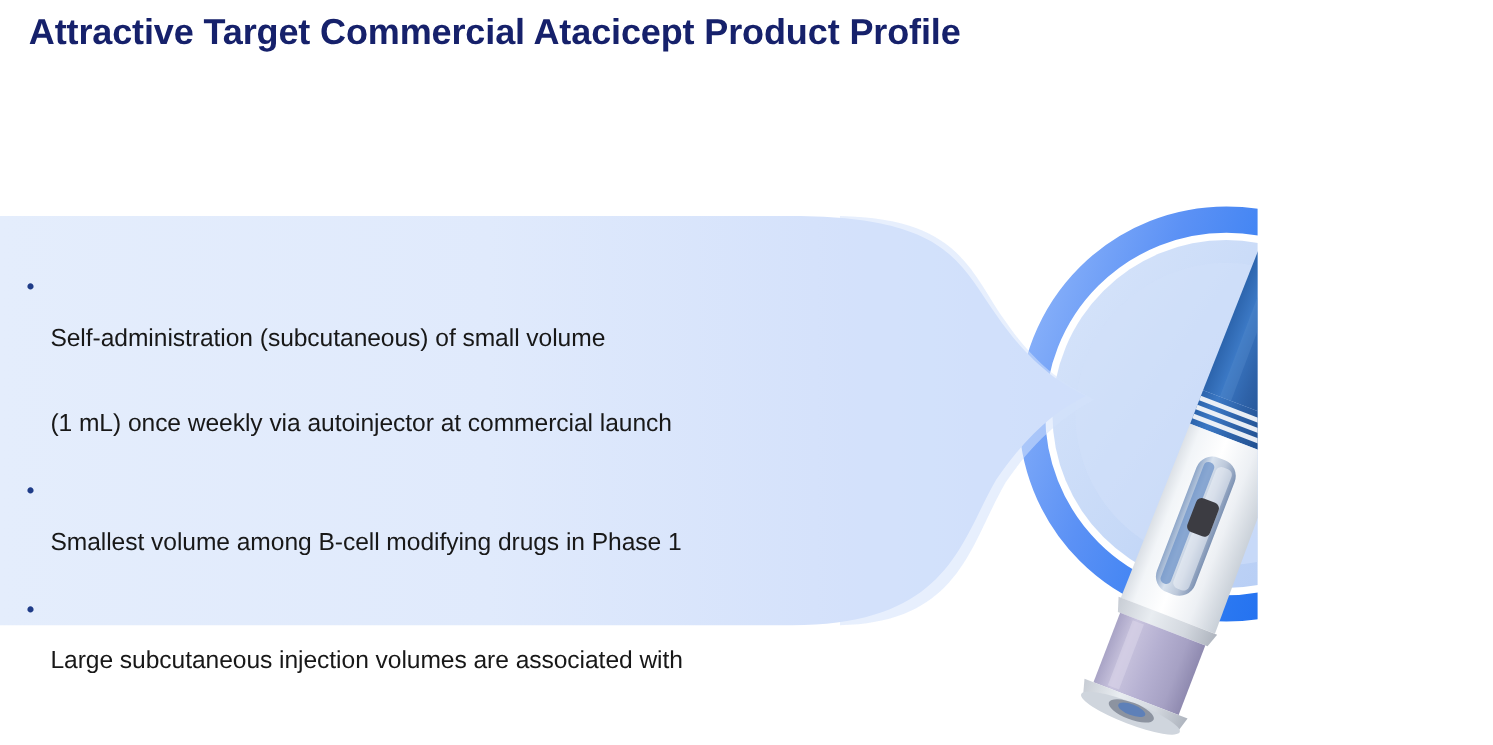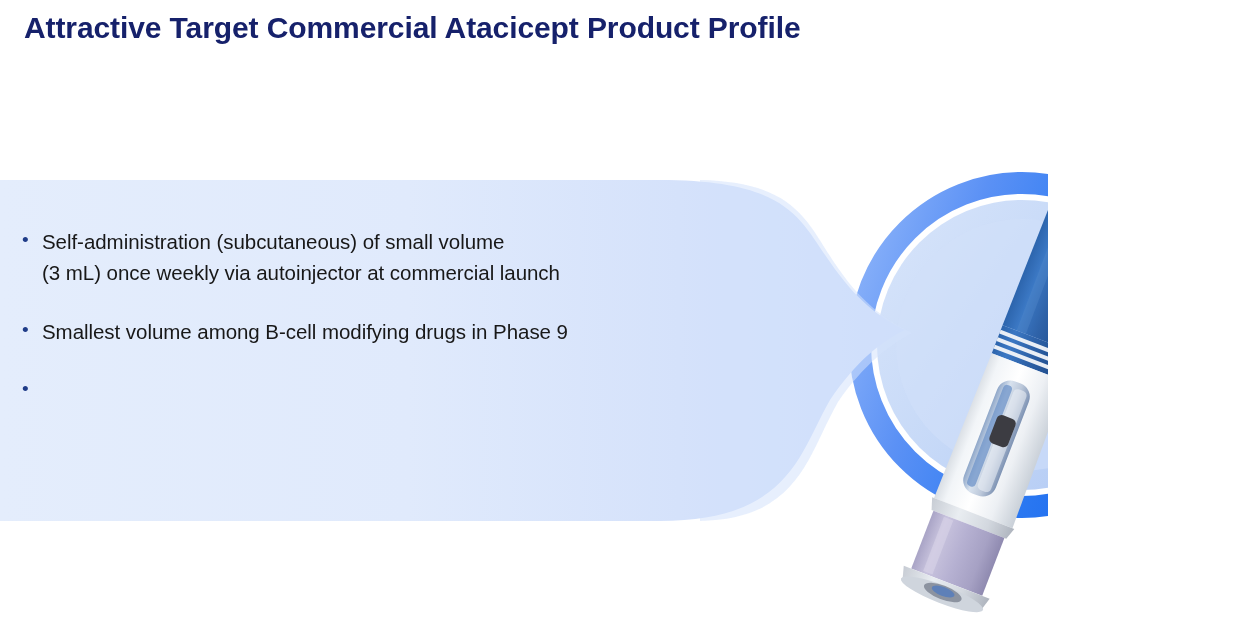--- a/index.html
+++ b/index.html
@@ -83,21 +83,21 @@
   }
 
   .bullet-text {
     flex: 1 1 auto;
     font-size: 20.5px;
     line-height: 31px;
     color: #181818;
     letter-spacing: -0.05px;
   }
 
-  .bullet-text .line { display: block; white-space: nowrap; }
+  .bullet-text .line { display: block; white-space: nowrap; margin-top: 40px; }
 
   sup {
     font-size: 0.62em;
     vertical-align: super;
     line-height: 0;
   }
 
   
   .product-image {
     position: absolute;
@@ -162,34 +162,35 @@
 
   <h1 class="slide-title">Attractive Target Commercial Atacicept Product Profile</h1>
 
   <div class="content-panel">
     <ul class="bullets" style="list-style:none;">
 
       <li class="bullet-row">
         <span class="bullet-dot">•</span>
         <span class="bullet-text">
           <span class="line">Self-administration (subcutaneous) of small volume</span>
-          <span class="line">(3 mL) once weekly via autoinjector at commercial launch</span>
+          <span class="line">(1 mL) once weekly via autoinjector at commercial launch</span>
         </span>
       </li>
 
       <li class="bullet-row">
         <span class="bullet-dot">•</span>
         <span class="bullet-text">
-          <span class="line">Smallest volume among B-cell modifying drugs in Phase 9</span>
+          <span class="line">Smallest volume among B-cell modifying drugs in Phase 1</span>
         </span>
       </li>
 
       <li class="bullet-row">
         <span class="bullet-dot">•</span>
         <span class="bullet-text">
+          <span class="line">Large subcutaneous injection volumes are associated with</span>
         </span>
       </li>
 
     </ul>
   </div>
 
   <div class="product-image">
     <svg width="424" height="521" viewBox="0 0 424 521" xmlns="http://www.w3.org/2000/svg">
       <defs>
         <linearGradient id="capGrad" x1="0" y1="0" x2="1" y2="0">

